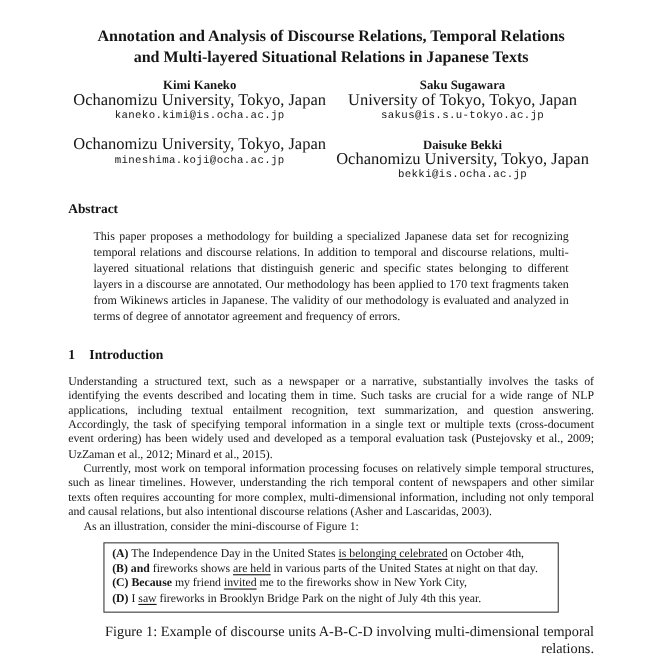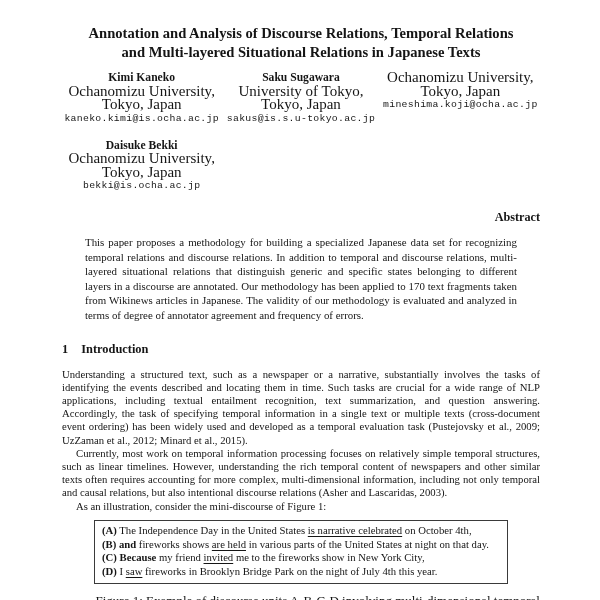--- a/index.html
+++ b/index.html
@@ -17,30 +17,30 @@
   }
   .title {
     text-align: center;
     font-weight: bold;
     font-size: 14.6px;
     line-height: 19px;
     margin: 0 0 9px 0;
   }
   .authors {
     display: grid;
-    grid-template-columns: 1fr 1fr 1fr;
+    grid-template-columns: 1fr 1fr;
     row-gap: 13px;
     margin-top: 9px;
     text-align: center;
   }
   .author-name   { font-weight: bold; font-size: 11.6px; line-height: 13.5px; }
   .author-affil  { font-size: 15px; line-height: 13.5px; }
   .author-email  { font-family: "Liberation Mono", monospace; font-size: 9.8px; line-height: 14px; letter-spacing: 0.3px; }
   .abstract-heading {
-    text-align: right;
+    text-align: left;
     font-weight: bold;
     font-size: 12.2px;
     margin: 17px 0 10px 0;
   }
   .abstract-body {
     margin: 0 23px;
     text-align: justify;
     font-size: 10.9px;
     line-height: 14.6px;
   }
@@ -113,21 +113,21 @@
 
   <div class="section-heading">
     <span class="sec-num">1</span><span>Introduction</span>
   </div>
 
   <p class="body-para">Understanding a structured text, such as a newspaper or a narrative, substantially involves the tasks of identifying the events described and locating them in time. Such tasks are crucial for a wide range of NLP applications, including textual entailment recognition, text summarization, and question answering. Accordingly, the task of specifying temporal information in a single text or multiple texts (cross-document event ordering) has been widely used and developed as a temporal evaluation task (Pustejovsky et al., 2009; UzZaman et al., 2012; Minard et al., 2015).</p>
   <p class="body-para indent">Currently, most work on temporal information processing focuses on relatively simple temporal structures, such as linear timelines. However, understanding the rich temporal content of newspapers and other similar texts often requires accounting for more complex, multi-dimensional information, including not only temporal and causal relations, but also intentional discourse relations (Asher and Lascaridas, 2003).</p>
   <p class="body-para indent">As an illustration, consider the mini-discourse of Figure 1:</p>
 
   <div class="figure-box">
-    <div class="fig-line"><span class="b">(A)</span><span> The Independence Day in the United States </span><span class="b"></span><span></span><span class="u">is narrative celebrated</span><span> on October 4th,</span></div>
+    <div class="fig-line"><span class="b">(A)</span><span> The Independence Day in the United States </span><span class="b"></span><span></span><span class="u">is belonging celebrated</span><span> on October 4th,</span></div>
     <div class="fig-line"><span class="b">(B)</span><span> </span><span class="b">and</span><span> fireworks shows </span><span class="u">are held</span><span> in various parts of the United States at night on that day.</span></div>
     <div class="fig-line"><span class="b">(C)</span><span> </span><span class="b">Because</span><span> my friend </span><span class="u">invited</span><span> me to the fireworks show in New York City,</span></div>
     <div class="fig-line"><span class="b">(D)</span><span> I </span><span class="b"></span><span></span><span class="u">saw</span><span> fireworks in Brooklyn Bridge Park on the night of July 4th this year.</span></div>
   </div>
 
   <div class="fig-caption">Figure 1: Example of discourse units A-B-C-D involving multi-dimensional temporal relations.</div>
 
 </div>
 
 </body></html>

